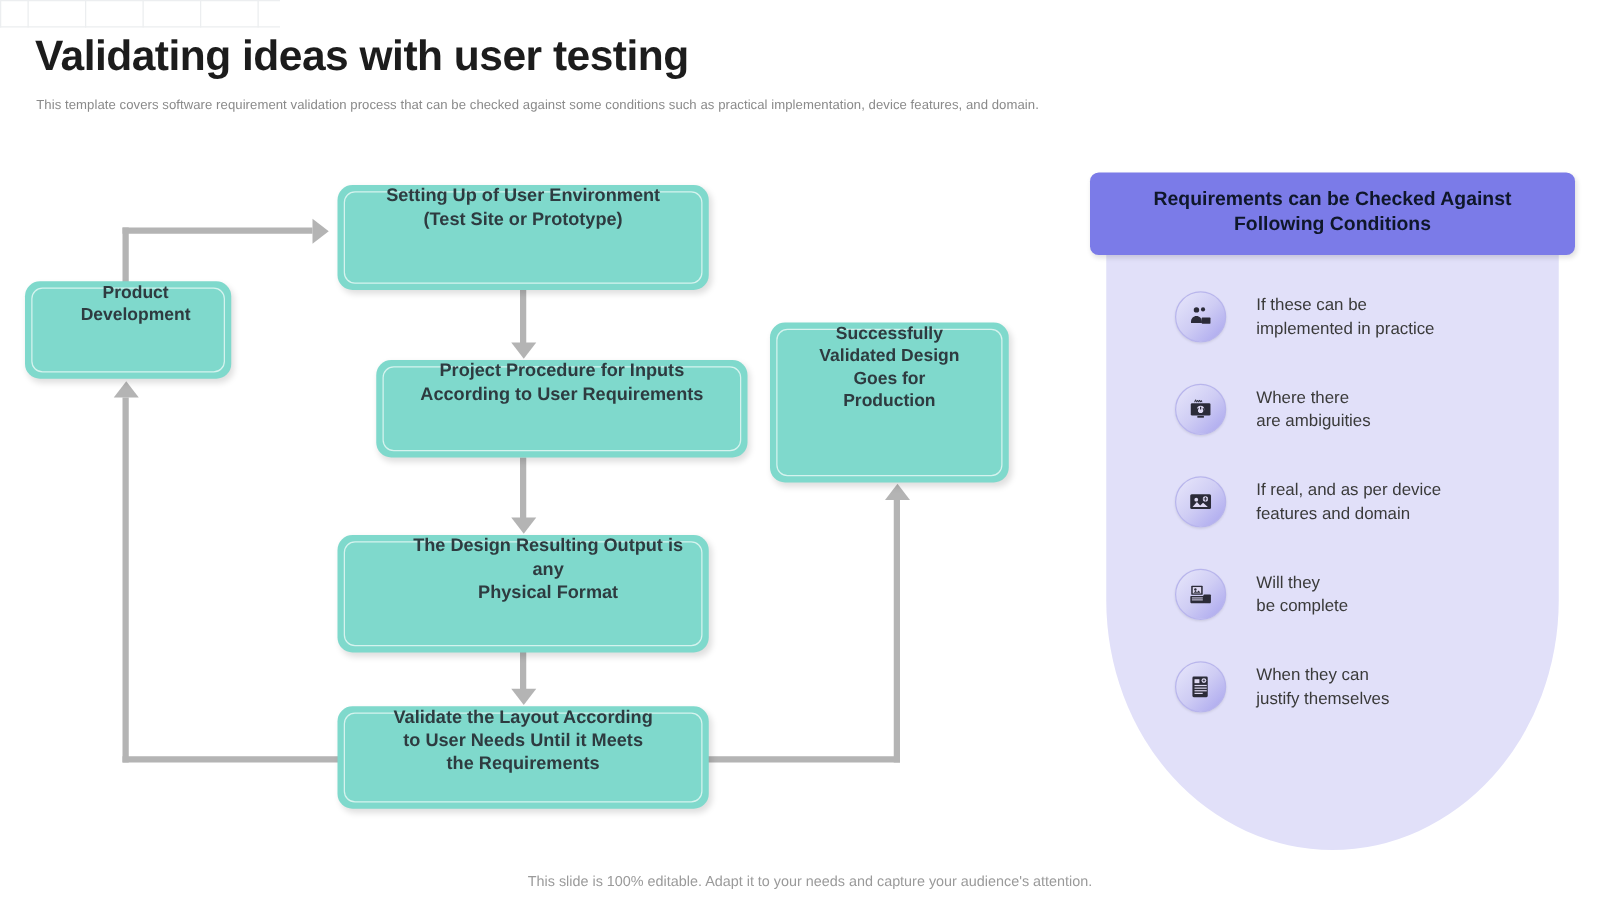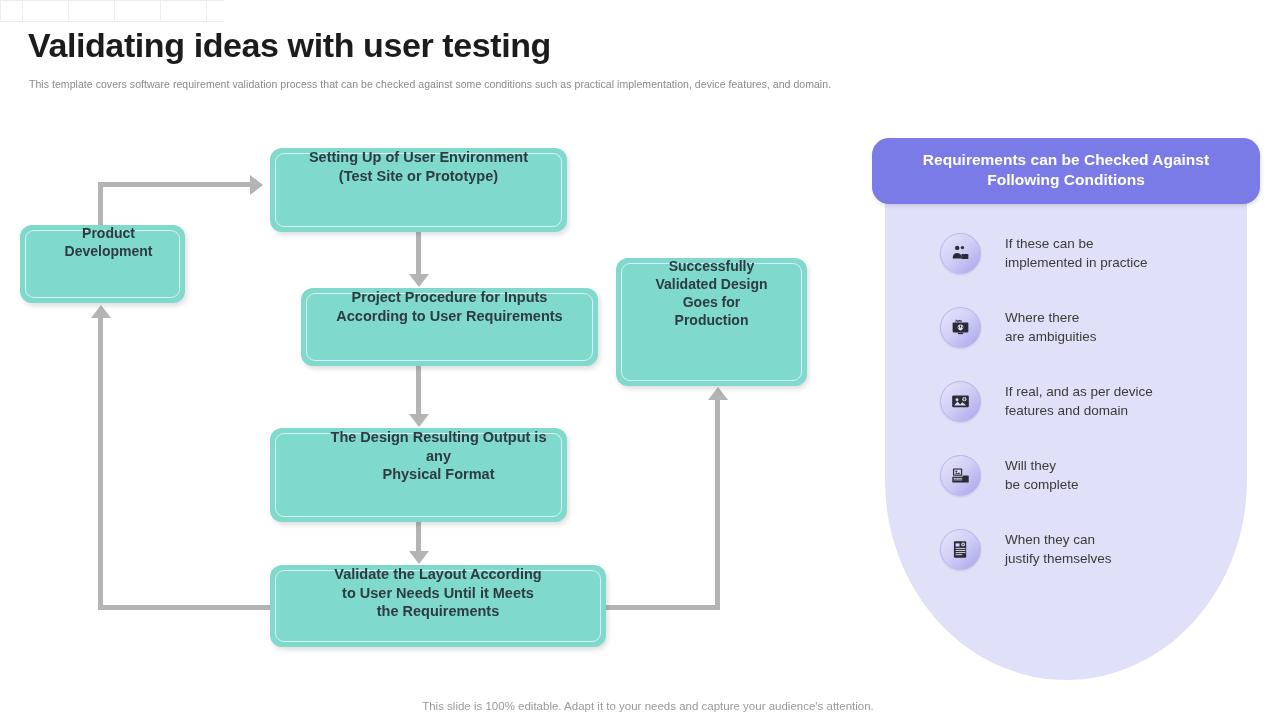--- a/index.html
+++ b/index.html
@@ -86,21 +86,21 @@
     color: #2e3b40;
     padding: 0 10px;
     white-space: pre-line;
   }
 
   
   #node-product-development { left: 20px;  top: 115px; width: 165px; height: 78px; padding-left: 12px; }
   #node-setup              { left: 270px; top: 38px;  width: 297px; height: 84px; }
   #node-procedure          { left: 270px; top: 178px; width: 297px; height: 78px; margin-left: 31px; }
   #node-design-output      { left: 270px; top: 318px; width: 297px; height: 94px; padding-left: 40px; }
-  #node-validate           { left: 270px; top: 455px; width: 336px; height: 82px; }
+  #node-validate           { left: 270px; top: 455px; width: 297px; height: 82px; }
   #node-production         { left: 616px; top: 148px; width: 191px; height: 128px; }
 
   #node-product-development .label,
   #node-production .label { font-size: 14px; }
 
   
   .conn { position: absolute; background: #b4b4b4; }
   .arrow-down, .arrow-up, .arrow-right {
     position: absolute;
     width: 0; height: 0;
@@ -124,24 +124,24 @@
   
   .panel {
     position: absolute;
     left: 872px;
     top: 138px;
     width: 388px;
   }
   .panel-header {
     position: relative;
     background: #7b7be8;
-    border-radius: 17px;
+    border-radius: 7px;
     padding: 12px 14px 14px 14px;
     text-align: center;
-    color: #ffffff;
+    color: #0f172a;
     font-size: 15.5px;
     font-weight: 700;
     line-height: 1.3;
     box-shadow: 1px 2px 4px rgba(0,0,0,0.12);
     white-space: pre-line;
     z-index: 3;
   }
   .panel-body {
     position: absolute;
     left: 13px;

